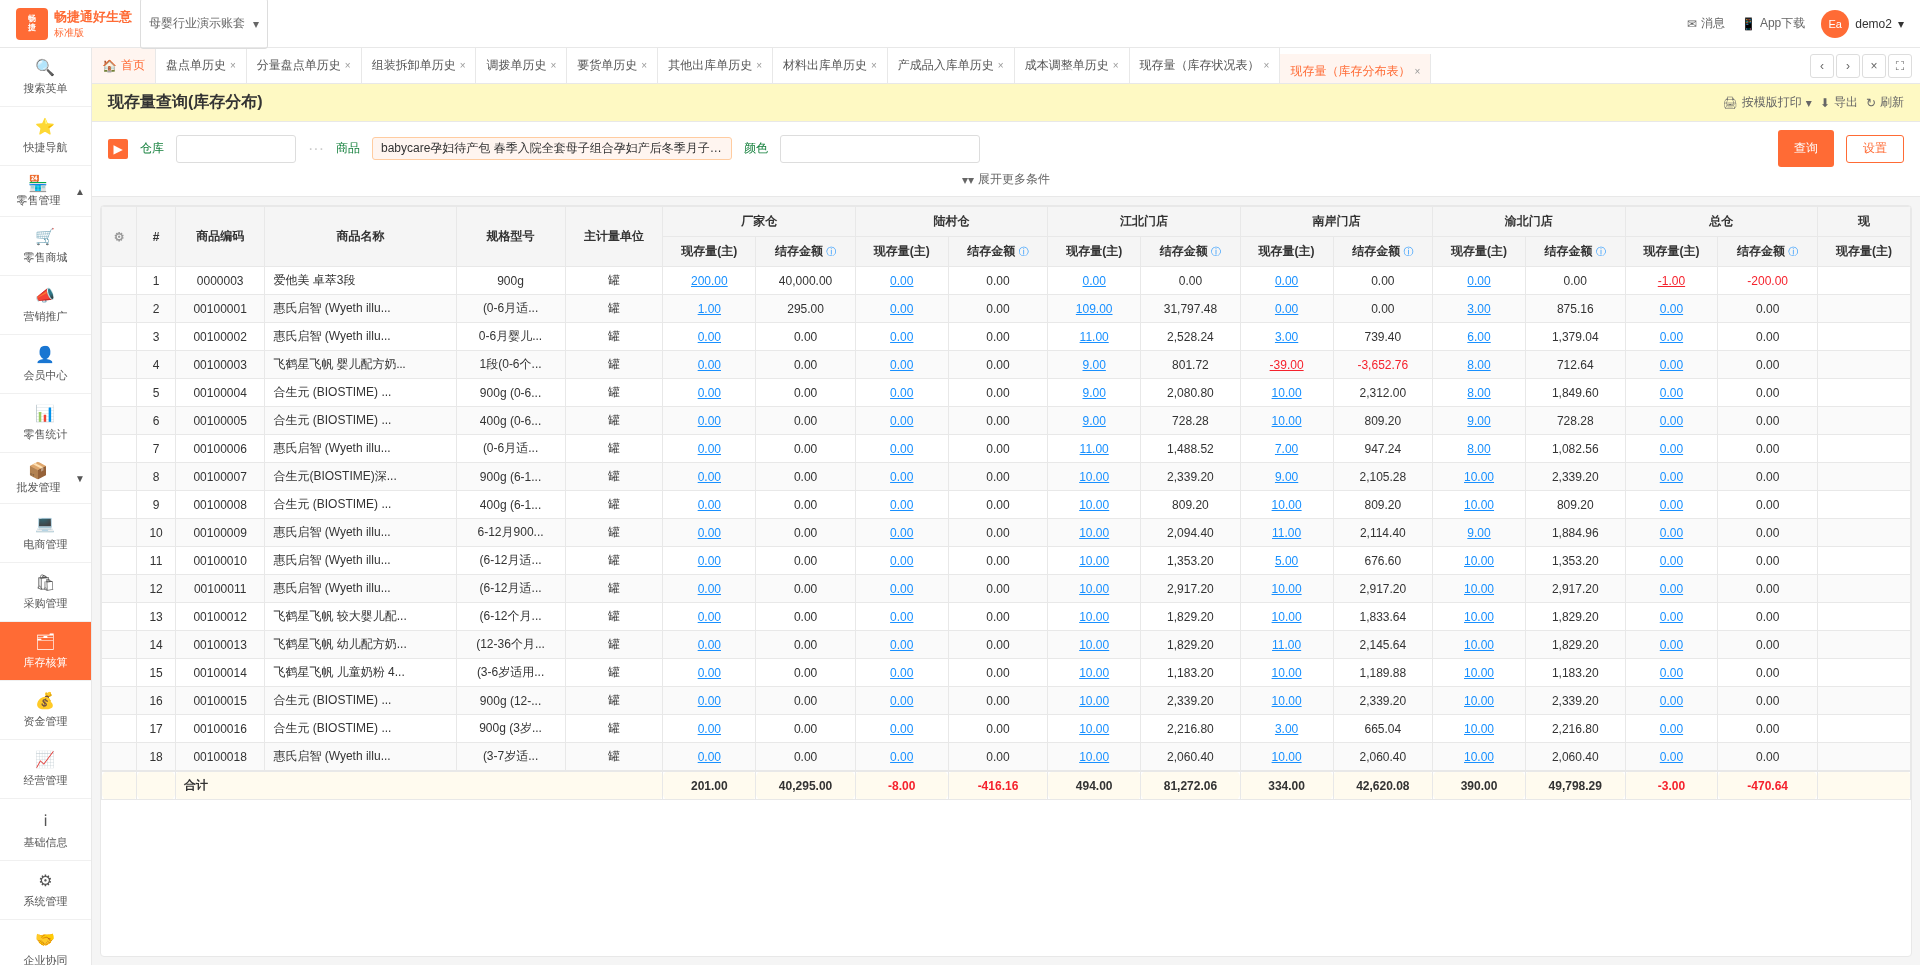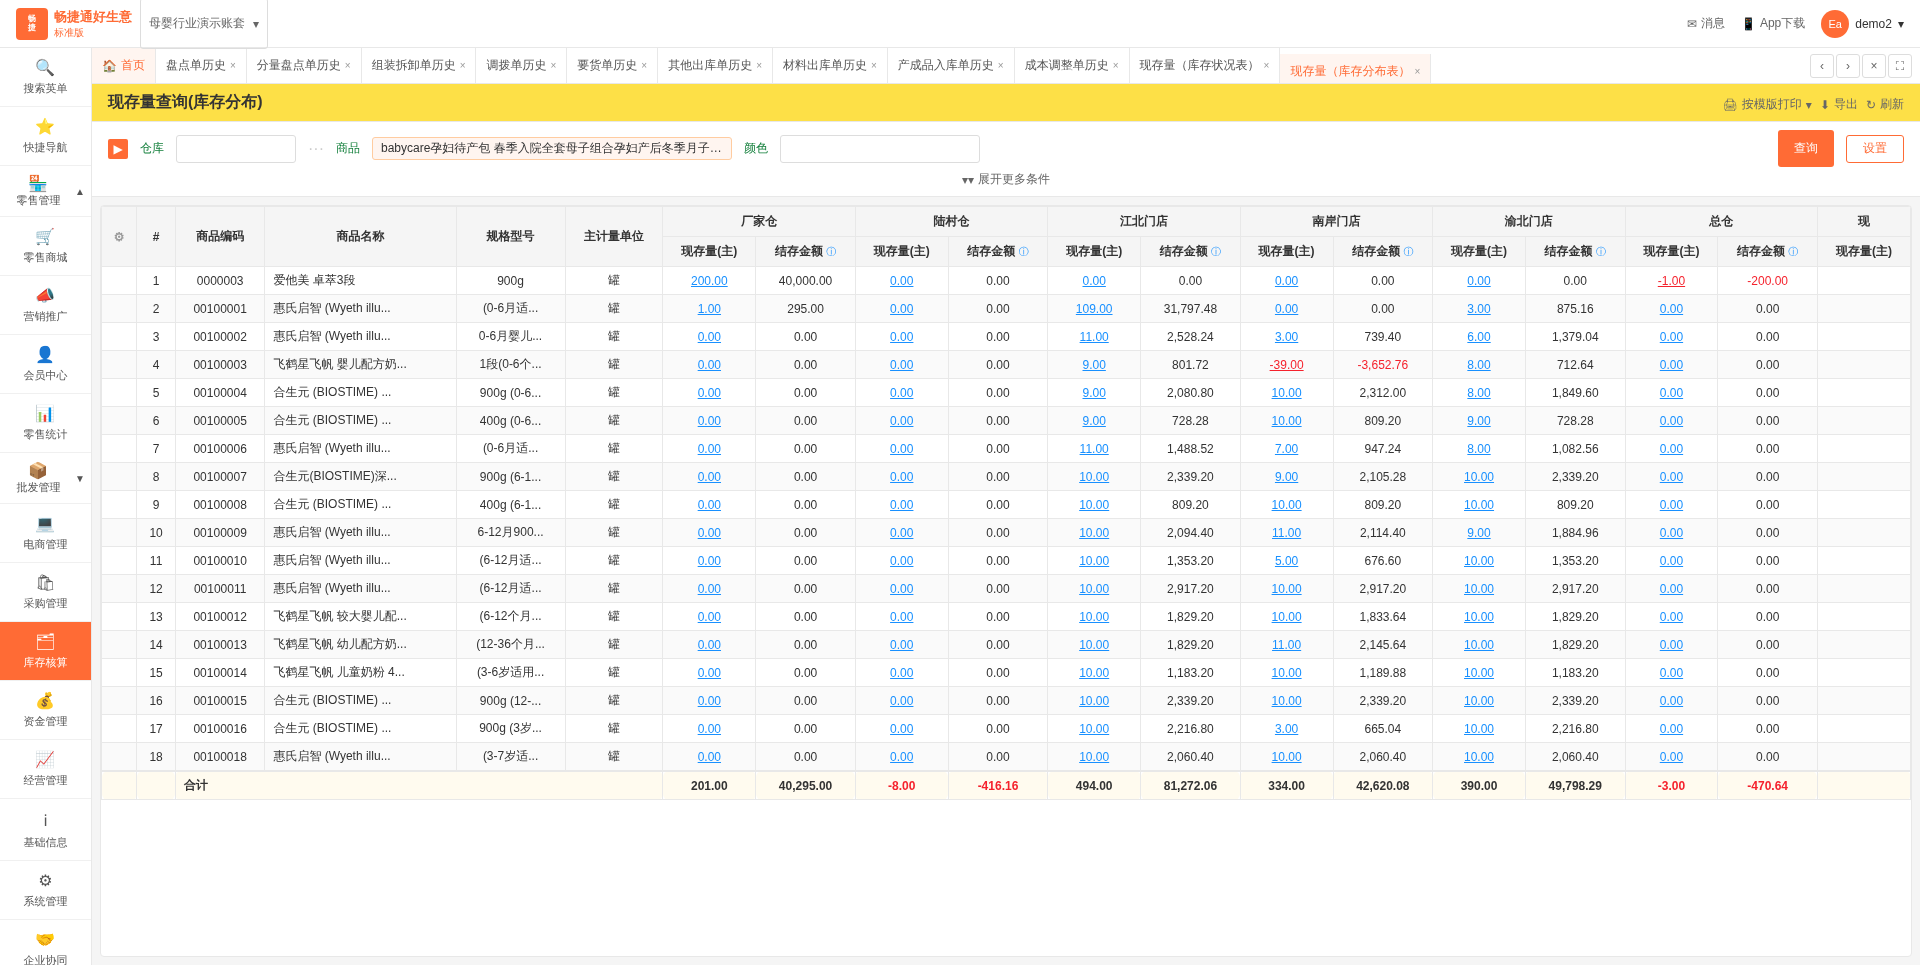--- a/index.html
+++ b/index.html
@@ -93,24 +93,24 @@
       right: 0;
       bottom: 0;
       background: #f5f5f5;
       overflow: hidden;
       display: flex;
       flex-direction: column;
     }
 
     
     .page-header {
-      background: #fde047;
+      background: #fef9c3;
       padding: 8px 16px;
       display: flex;
-      align-items: flex-end;
+      align-items: center;
       justify-content: space-between;
       border-bottom: 1px solid #e8e8e8;
     }
     .page-title { font-size: 16px; font-weight: bold; color: #333; }
     .page-actions { display: flex; align-items: center; gap: 8px; }
     .action-btn { display: flex; align-items: center; gap: 4px; font-size: 12px; color: #666; cursor: pointer; }
 
     
     .filter-area {
       background: #fff;
@@ -535,21 +535,21 @@
       <td><span class="num-link">6.00</span></td>
       <td>1,379.04</td>
       <td><span class="num-link ">0.00</span></td>
       <td class="">0.00</td>
       <td></td>
     </tr>
           <tr>
       <td></td>
       <td>4</td>
       <td>00100003</td>
-      <td style="text-align:left;">飞鹤星飞帆 婴儿配方奶...</td>
+      <td style="text-align:left;font-family:Liberation Serif, serif;">飞鹤星飞帆 婴儿配方奶...</td>
       <td>1段(0-6个...</td>
       <td>罐</td>
       <td><span class="num-link ">0.00</span></td>
       <td class="">0.00</td>
       <td><span class="num-link ">0.00</span></td>
       <td class="">0.00</td>
       <td><span class="num-link">9.00</span></td>
       <td>801.72</td>
       <td><span class="num-link neg">-39.00</span></td>
       <td class="neg">-3,652.76</td>

